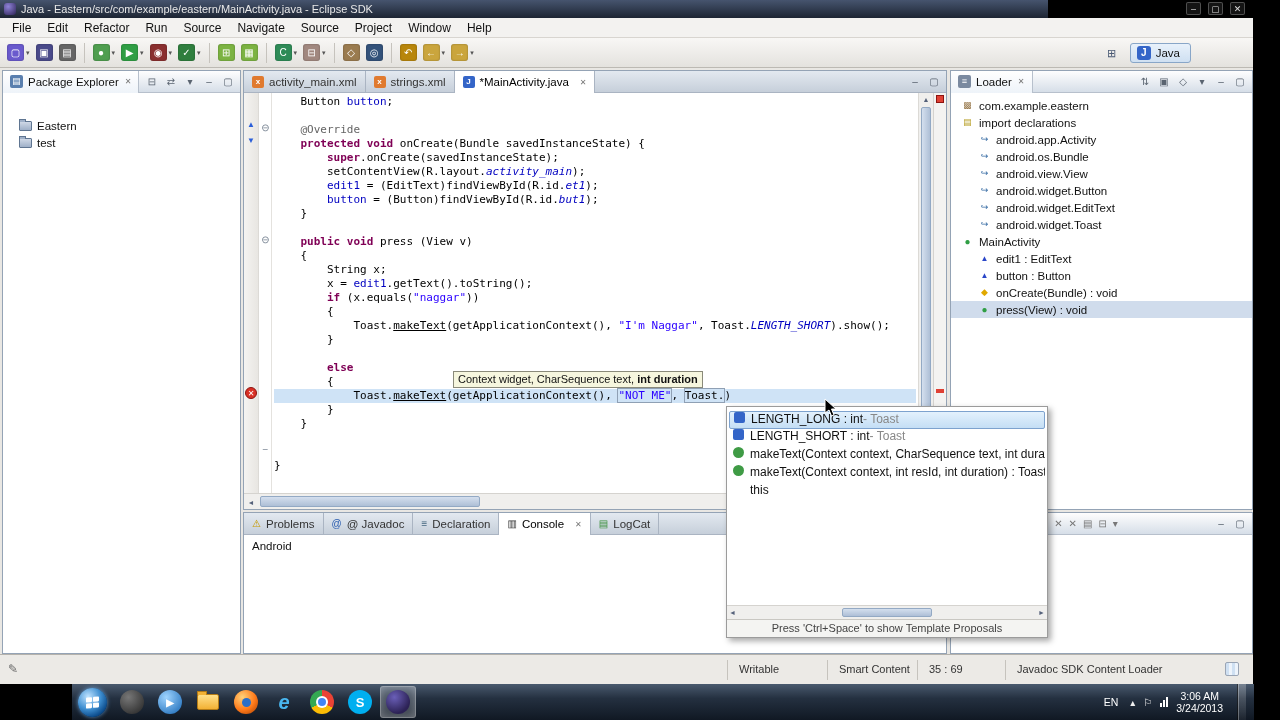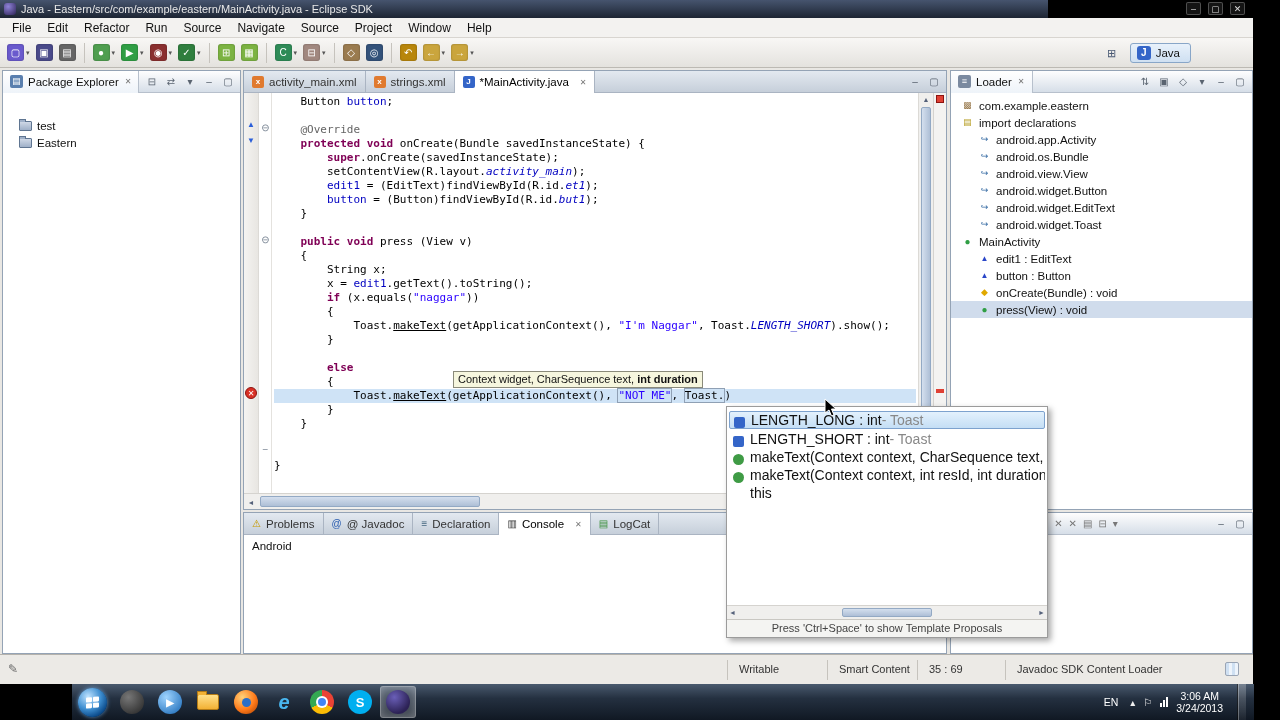--- a/index.html
+++ b/index.html
@@ -110,21 +110,21 @@
   
   #statusbar{position:absolute;left:0;top:654px;width:1253px;height:30px;background:#eceae6;border-top:1px solid #b5b2ac;font-size:11px;color:#333}
   #sb-pencil{position:absolute;left:8px;top:7px;font-size:12px;color:#666}
   .sbsep{position:absolute;top:5px;width:1px;height:20px;background:#c6c3bd}
   .sbtext{position:absolute;top:8px;white-space:nowrap}
   #sb-progress-btn{position:absolute;right:14px;top:7px;width:14px;height:14px;border:1px solid #9aa5b5;background:repeating-linear-gradient(90deg,#cfe0f2 0 3px,#eef4fb 3px 6px);border-radius:2px}
 
   
   #ac{position:absolute;left:726px;top:406px;width:322px;height:232px;background:#fff;border:1px solid #9b9b9b;box-shadow:3px 3px 6px rgba(0,0,0,.35);z-index:60}
   #ac-list{position:absolute;left:2px;right:2px;top:4px}
-  .ac-row{display:flex;align-items:flex-end;height:18px;padding:0 4px;font-size:14px;color:#111;white-space:nowrap;overflow:hidden}
+  .ac-row{display:flex;align-items:flex-start;height:18px;padding:0 4px;font-size:12px;color:#111;white-space:nowrap;overflow:hidden}
   .ac-row.sel{background:linear-gradient(#e3f1fd,#c4def5);border:1px solid #7da2ce;border-radius:2px}
   .aci{width:11px;height:11px;margin-right:6px;flex:none}
   .aci.field{background:#3465c8;border-radius:2px}
   .aci.method{background:#3f9b45;border-radius:50%}
   .aci.none{background:transparent}
   .ac-gray{color:#888}
   #ac-scroll{position:absolute;left:0;right:0;bottom:18px;height:14px;background:#f0efed;border-top:1px solid #d5d3cf;display:flex;align-items:center;justify-content:space-between;font-size:7px;color:#55617a;padding:0 2px}
   #ac-thumb{height:9px;width:90px;background:linear-gradient(#d4dfee,#aebfd6);border:1px solid #93a9c4;border-radius:2px}
   #ac-footer{position:absolute;left:0;right:0;bottom:0;height:18px;background:#f4f4f2;border-top:1px solid #c9c7c2;font-size:11px;color:#444;text-align:center;line-height:17px}
 
@@ -282,25 +282,25 @@
           <span>⊟</span>
           <span>⇄</span>
           <span>▾</span>
           <span>–</span>
           <span>▢</span>
         </div>
       </div>
       <div id="pe-items">
           <div class="tree-row">
             <span class="proj-icon"></span>
-            <span class="tree-label">test</span>
+            <span class="tree-label">Eastern</span>
           </div>
           <div class="tree-row">
             <span class="proj-icon"></span>
-            <span class="tree-label">Eastern</span>
+            <span class="tree-label">test</span>
           </div>
         </div>
     </div>
 
     <div id="editor-panel" class="panel">
       <div id="ed-tabs">
         <div id="ed-tabs-inner">
             <div class="edtab">
               <span class="ficon xml">x</span>
               <span class="tlabel">activity_main.xml</span>

